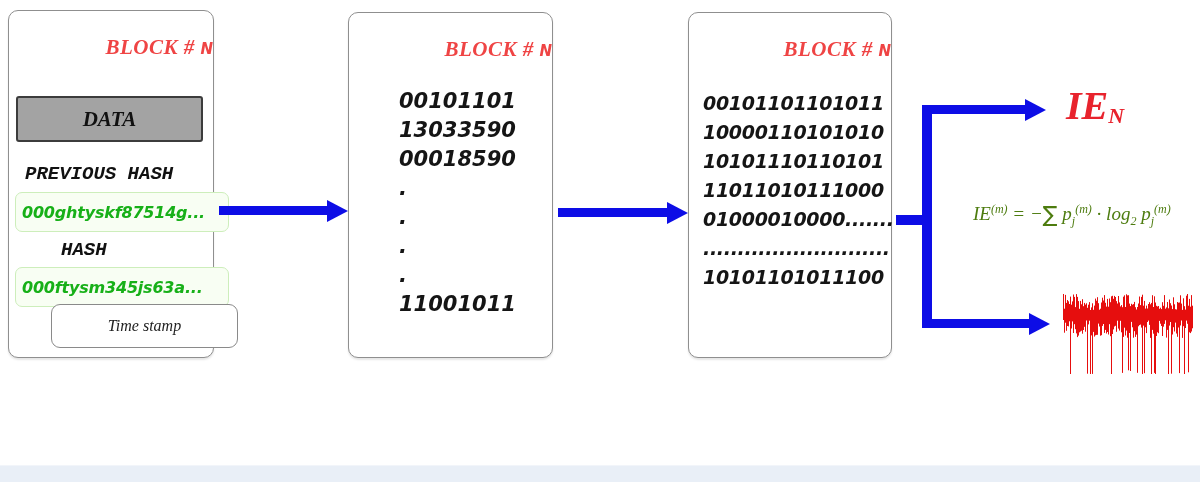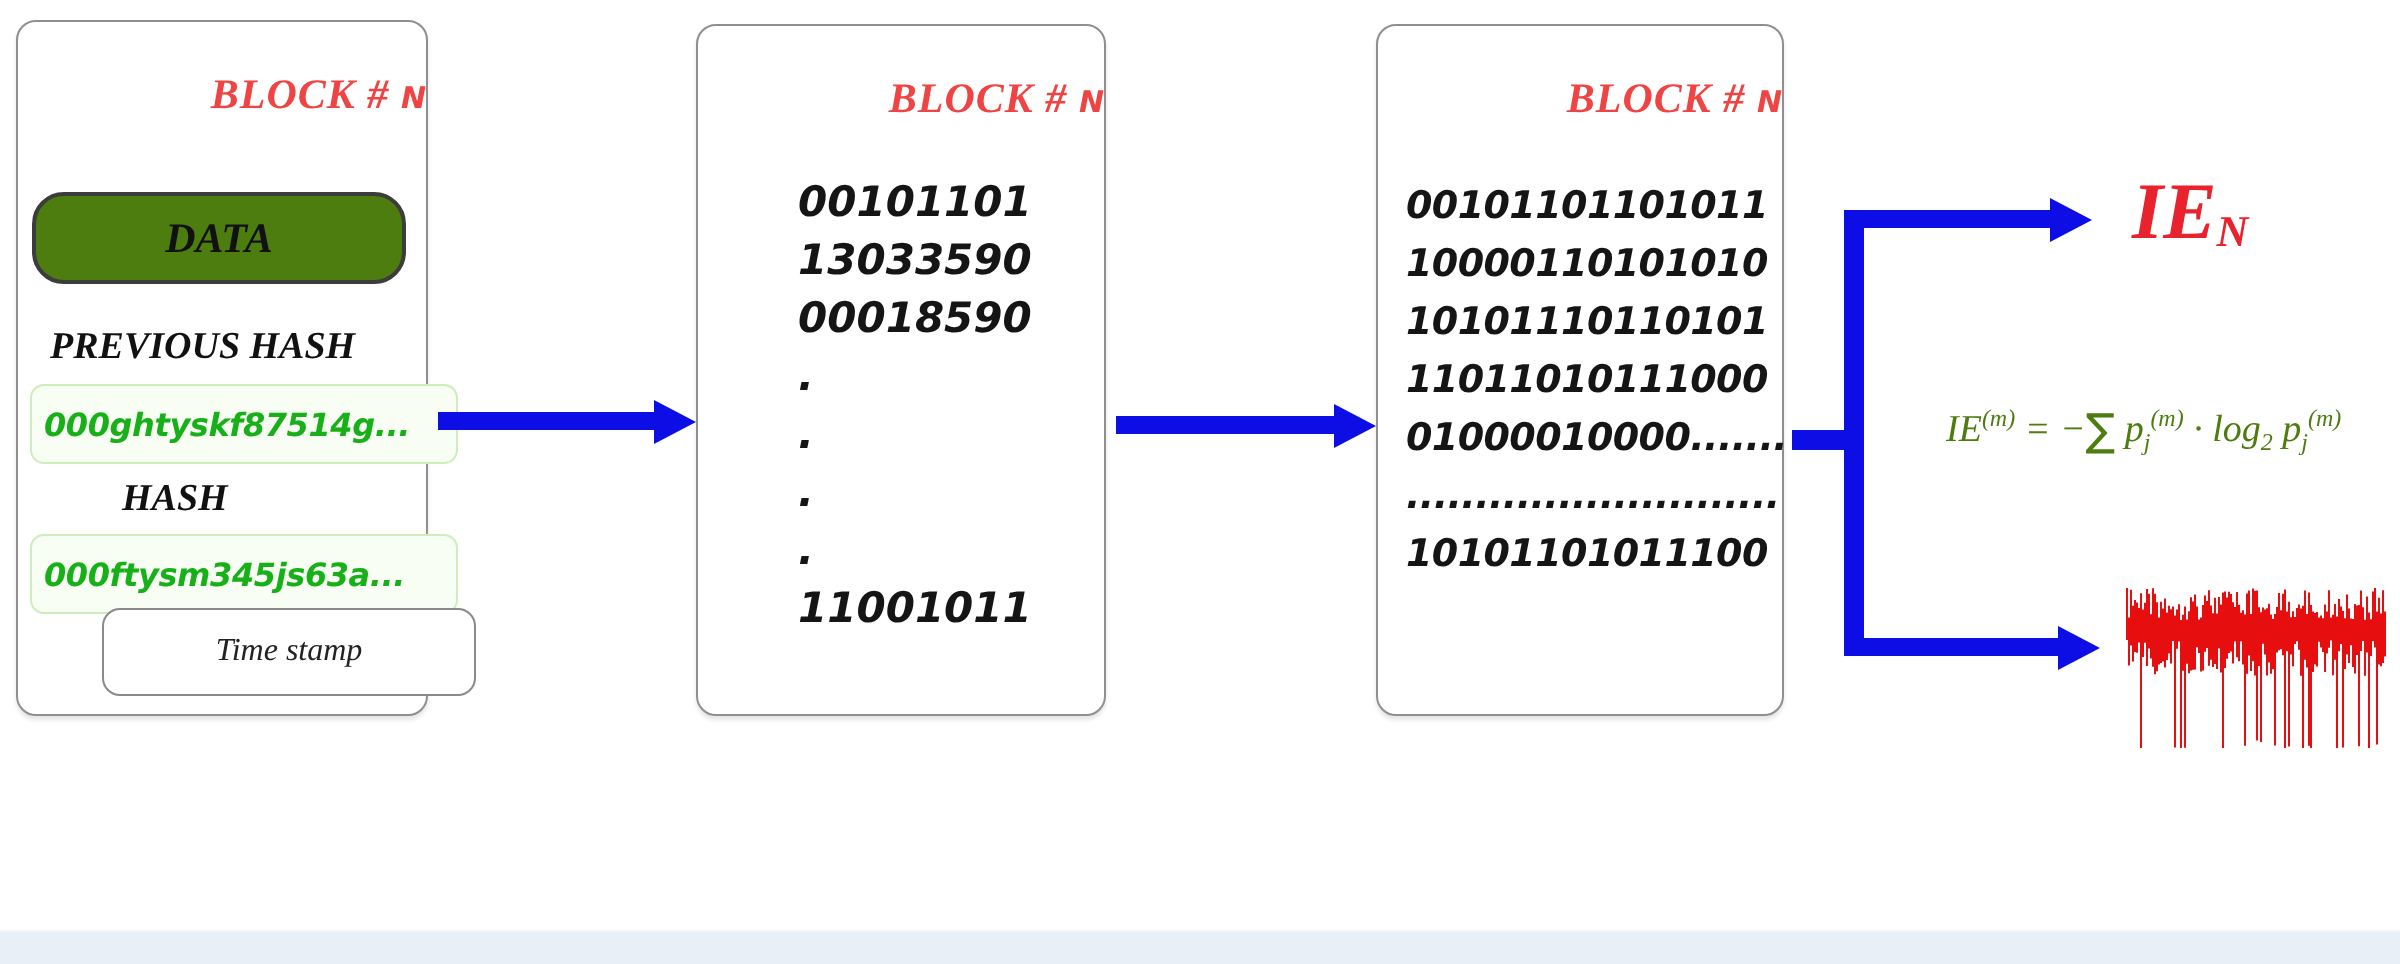--- a/index.html
+++ b/index.html
@@ -28,27 +28,27 @@
     font-style:italic;font-weight:600;font-size:21px;color:#ef4444;
     font-family:"Liberation Serif", serif;letter-spacing:.5px;
   }
   .block-title .nsub{
     font-family:"DejaVu Sans", sans-serif;font-size:15px;font-weight:700;letter-spacing:0;
   }
 
   
   .data-box{
     position:absolute;left:7px;top:85px;width:187px;height:46px;
-    border:2px solid #3c3c3c;border-radius:16px;background:#4d7c0f;
+    border:2px solid #3c3c3c;border-radius:3px;background:#a3a3a3;
     display:flex;align-items:center;justify-content:center;
     font-style:italic;font-weight:700;font-size:21px;color:#111;
   }
   .hash-label{
     position:absolute;left:16px;font-style:italic;font-weight:700;font-size:19px;color:#111;
-    font-family:Liberation Serif, serif;
+    font-family:Liberation Mono, monospace;
   }
   .prev-hash-label{top:152px;}
   .hash-label2{top:228px;margin-left:36px;}
   .hash-value{
     position:absolute;left:6px;width:214px;height:40px;
     background:#f8fef3;border:1.5px solid #cdeebb;border-radius:7px;
     display:flex;align-items:center;padding-left:6px;
     font-family:"DejaVu Sans", sans-serif;font-style:italic;font-weight:700;
     font-size:16px;letter-spacing:-.2px;color:var(--green);white-space:nowrap;overflow:hidden;
   }

